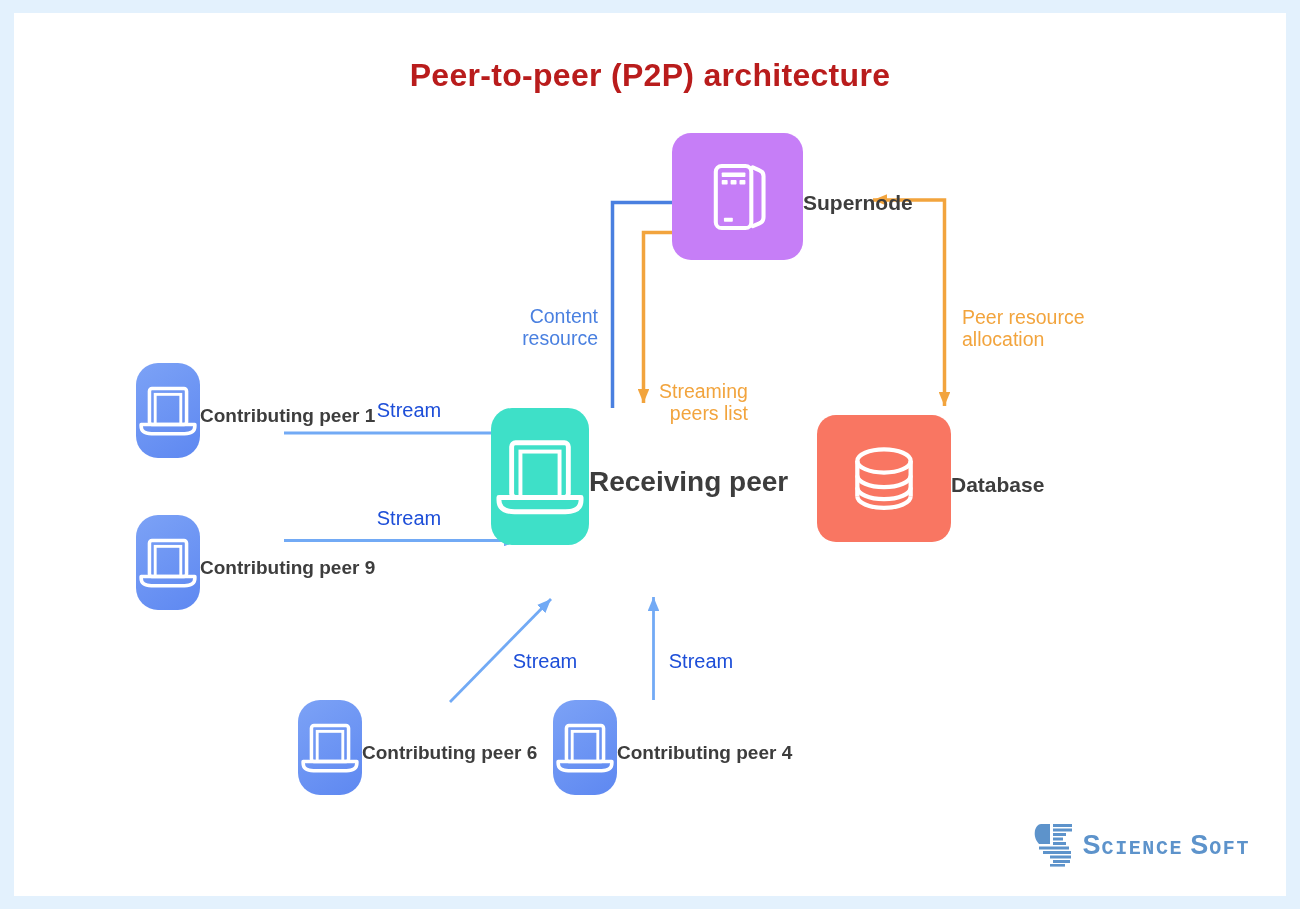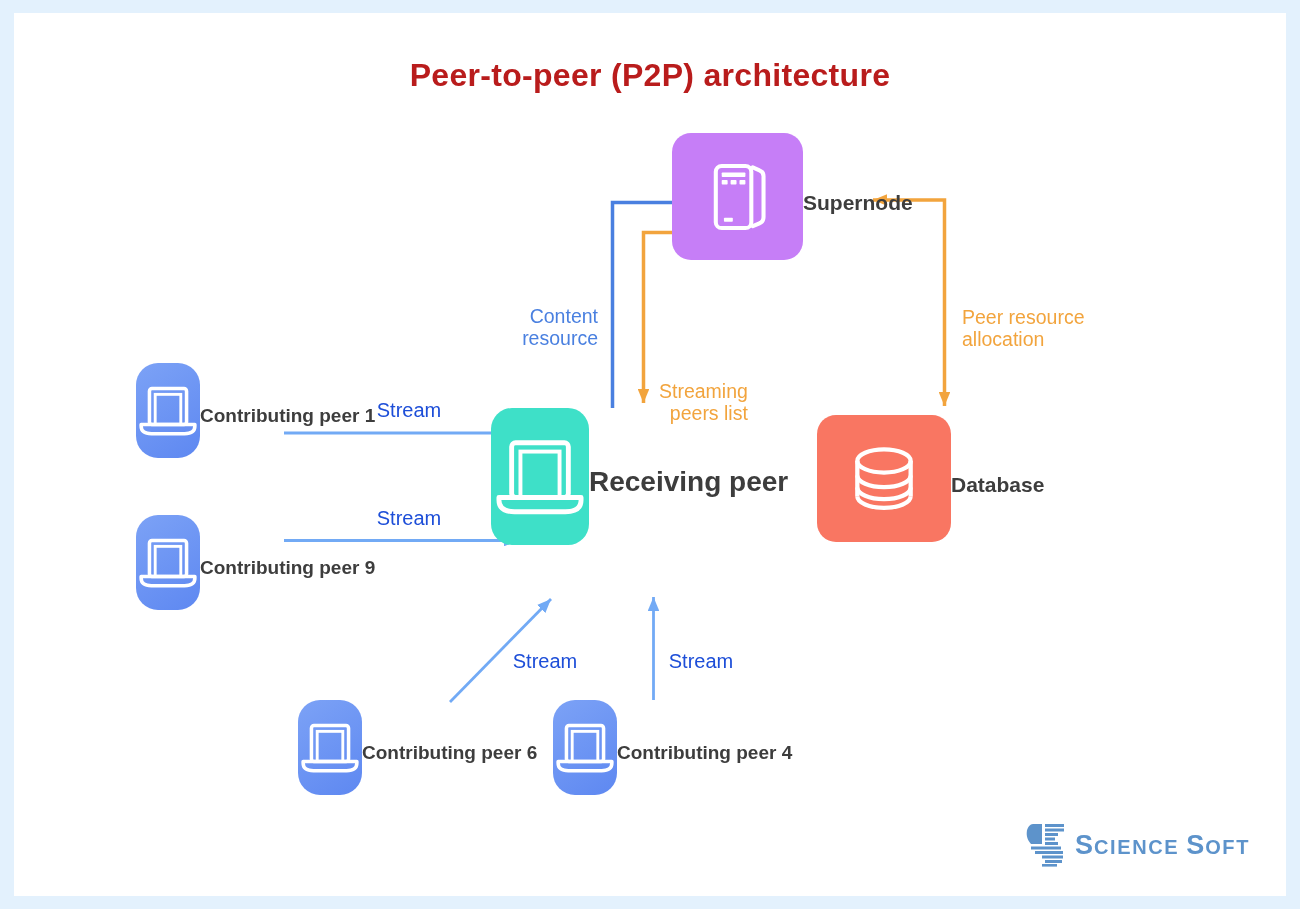--- a/index.html
+++ b/index.html
@@ -49,21 +49,21 @@
   .stream-label{position:absolute;width:100px;text-align:center;
     color:#1d4ed8;font-size:20px;line-height:22px;}
   .sl-1{left:359px;top:399px;}
   .sl-2{left:359px;top:507px;}
   .sl-3{left:495px;top:650px;}
   .sl-4{left:651px;top:650px;}
 
   .logo{position:absolute;right:50px;bottom:42px;display:flex;align-items:center;gap:10px;}
   .logo-text{color:#5d93cb;font-weight:bold;font-size:27px;letter-spacing:1px;
     display:flex;align-items:baseline;}
-  .logo-text .sc{font-size:20px;letter-spacing:1.6px;}
+  .logo-text .sc{font-size:20px;letter-spacing:1.6px;font-family:Liberation Mono, monospace;}
   .logo-text .cap2{margin-left:7px;}
 </style>
 </head>
 <body>
 
 <div class="panel"></div>
 
 <div class="title">Peer-to-peer (P2P) architecture</div>
 
 <svg class="overlay" width="1300" height="909" viewBox="0 0 1300 909">

